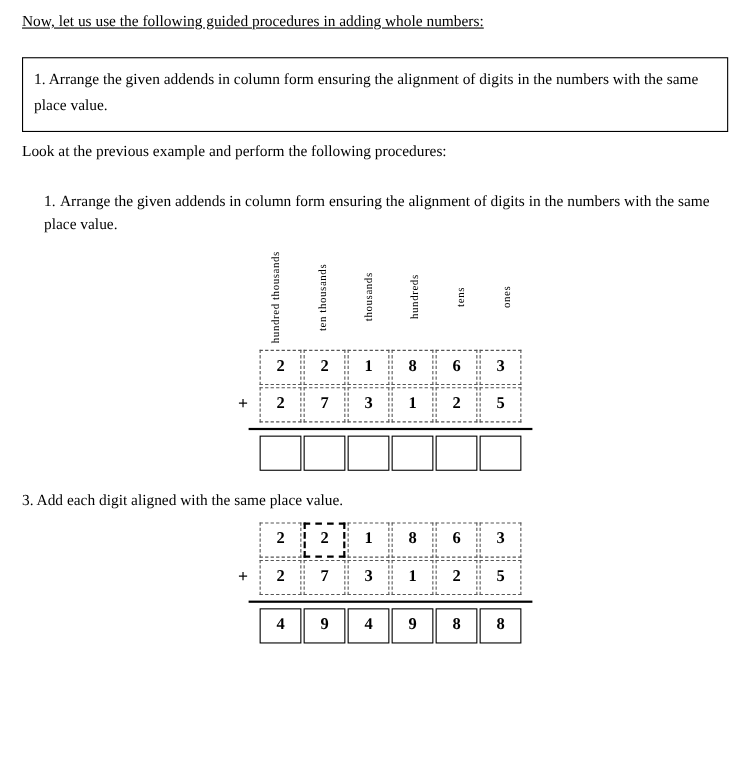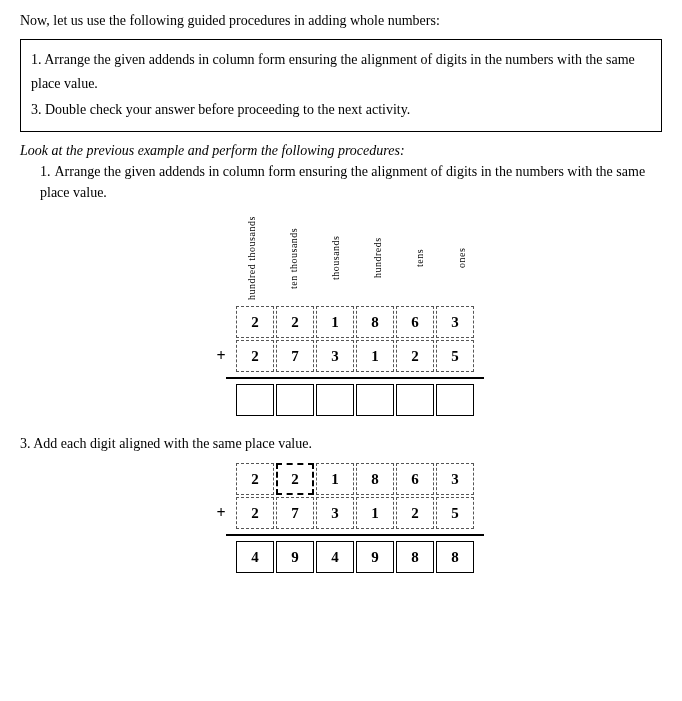--- a/index.html
+++ b/index.html
@@ -7,39 +7,39 @@
       font-family: 'Times New Roman', Times, serif;
       font-size: 14px;
       background: #fff;
       color: #000;
       width: 682px;
       padding: 10px 20px 20px 20px;
     }
 
     .intro-text {
       text-align: justify;
-      margin-bottom: 8px;
-      line-height: 1.5;
+      margin-bottom: 21px;
+      line-height: 1.5;
+      text-decoration: underline;
     }
 
     .bordered-box {
       border: 1px solid #000;
       padding: 8px 10px;
       margin-bottom: 8px;
       line-height: 1.7;
     }
 
     .bordered-box p {
       margin-bottom: 2px;
     }
 
     .look-text {
-      margin-bottom: 0;
-      line-height: 1.5;
-      font-style: italic;
+      margin-bottom: 24px;
+      line-height: 1.5;
     }
 
     .step-1-text {
       margin-left: 20px;
       margin-bottom: 10px;
       line-height: 1.5;
     }
 
     .step-1-text .num {
       margin-right: 4px;
@@ -147,21 +147,20 @@
       align-items: center;
     }
   </style>
 </head>
 <body>
 
 <p class="intro-text">Now, let us use the following guided procedures in adding whole numbers:</p>
 
 <div class="bordered-box">
   <p>1. Arrange the given addends in column form ensuring the alignment of digits in the numbers with the same place value.</p>
-  <p>3. Double check your answer before proceeding to the next activity.</p>
 </div>
 
 <p class="look-text">Look at the previous example and perform the following procedures:</p>
 
 <div class="step-1-text">
   <span class="num">1.</span><span>Arrange the given addends in column form ensuring the alignment of digits in the numbers with the same place value.</span>
 </div>
 
 <div class="addition-area">
 

